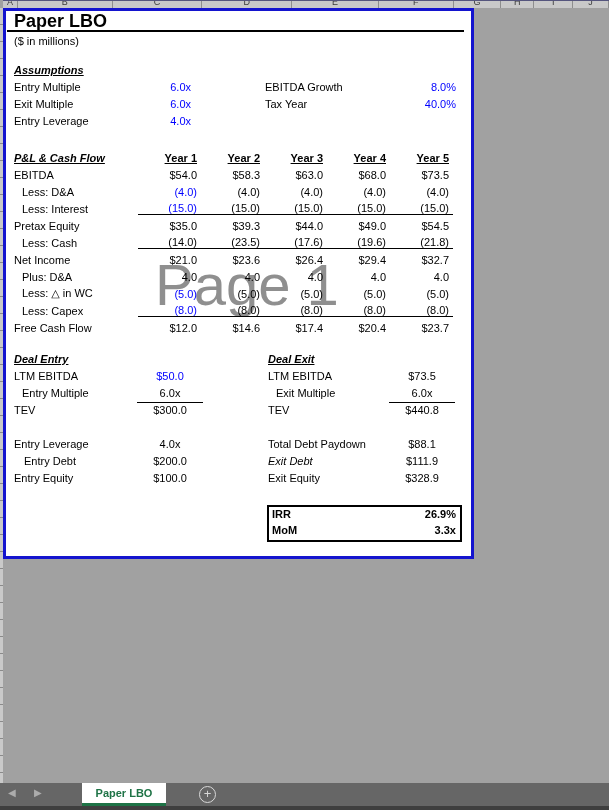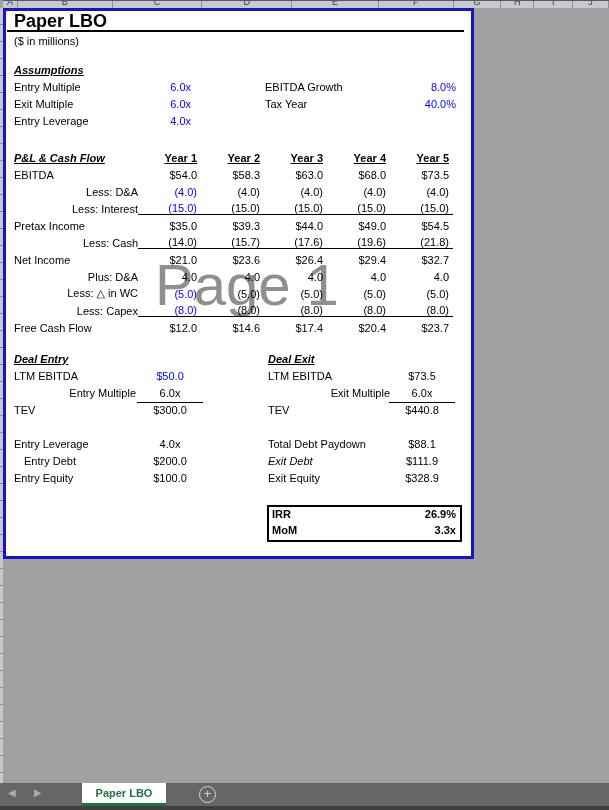--- a/index.html
+++ b/index.html
@@ -28,21 +28,21 @@
   .layer { position:absolute; inset:0; z-index:1; }
 
   .title-block { position:absolute; left:1px; top:0; width:457px; height:21px;
                  border-bottom:2px solid #000; font-size:18px; font-weight:bold;
                  padding-left:7px; line-height:20px; }
   .subtitle { position:absolute; left:8px; top:24px; }
 
   .sechead { font-weight:bold; font-style:italic; text-decoration:underline; }
   .abs { position:absolute; }
   .blue { color:#0000FF; }
-  .ind { padding-left:8px;text-align:right; }
+  .ind { padding-left:8px; }
 
   
   .arow-label-l { left:8px; width:125px; }
   .arow-val-l   { left:119px; width:66px; text-align:right; }
   .arow-label-r { left:259px; width:125px; }
   .arow-val-r   { left:384px; width:66px; text-align:right; }
 
   
   .pnl { position:absolute; left:8px; top:138px; width:440px; }
   .prow { display:flex; height:17px; align-items:center; }
@@ -176,35 +176,35 @@
             <div class="pvals rule">
               <div class="pcell blue">(15.0)</div>
               <div class="pcell">(15.0)</div>
               <div class="pcell">(15.0)</div>
               <div class="pcell">(15.0)</div>
               <div class="pcell">(15.0)</div>
             </div>
           </div>
 
           <div class="prow">
-            <div class="plabel">Pretax Income</div>
+            <div class="plabel">Pretax Equity</div>
             <div class="pvals">
               <div class="pcell">$35.0</div>
               <div class="pcell">$39.3</div>
               <div class="pcell">$44.0</div>
               <div class="pcell">$49.0</div>
               <div class="pcell">$54.5</div>
             </div>
           </div>
 
           <div class="prow">
             <div class="plabel ind">Less: Cash</div>
             <div class="pvals rule">
               <div class="pcell">(14.0)</div>
-              <div class="pcell">(15.7)</div>
+              <div class="pcell">(23.5)</div>
               <div class="pcell">(17.6)</div>
               <div class="pcell">(19.6)</div>
               <div class="pcell">(21.8)</div>
             </div>
           </div>
 
           <div class="prow">
             <div class="plabel">Net Income</div>
             <div class="pvals">
               <div class="pcell">$21.0</div>

